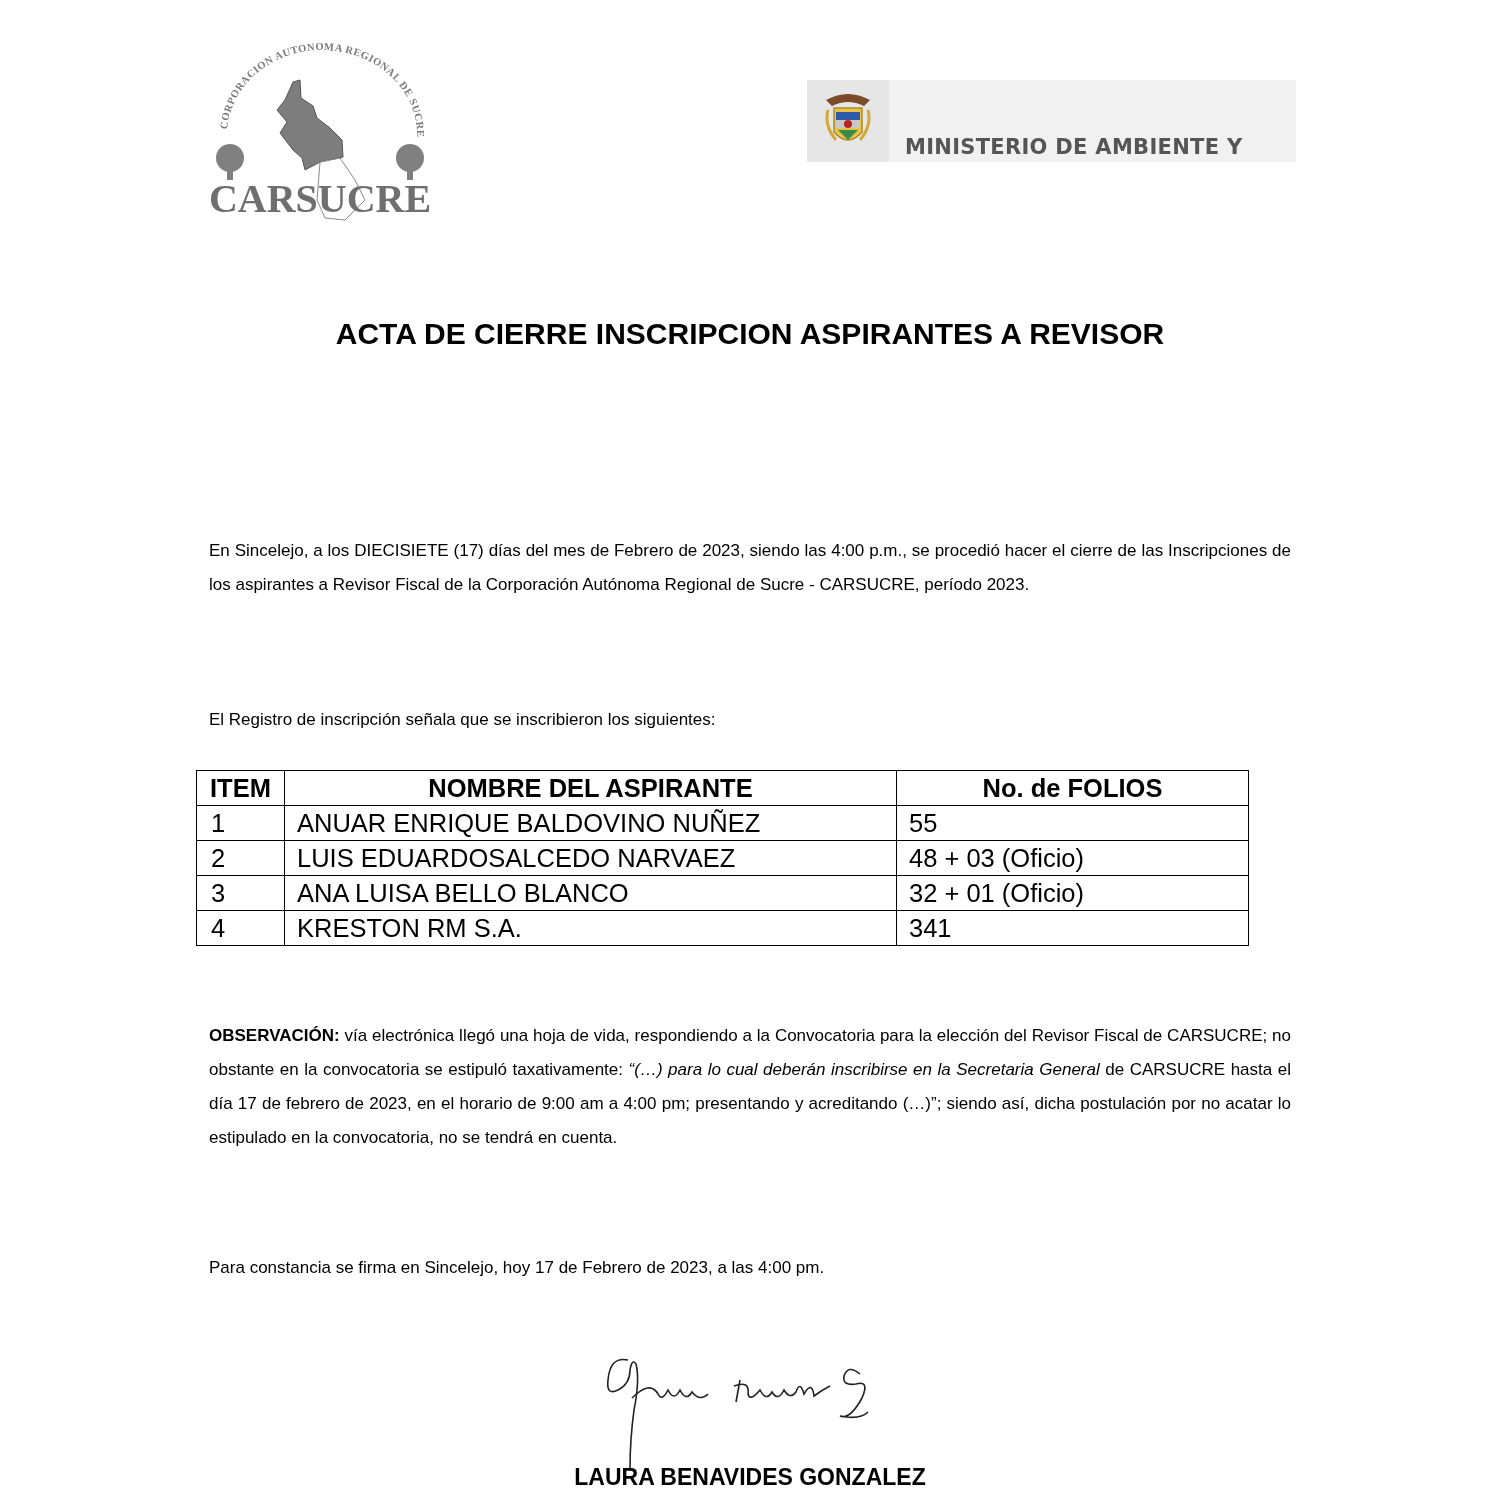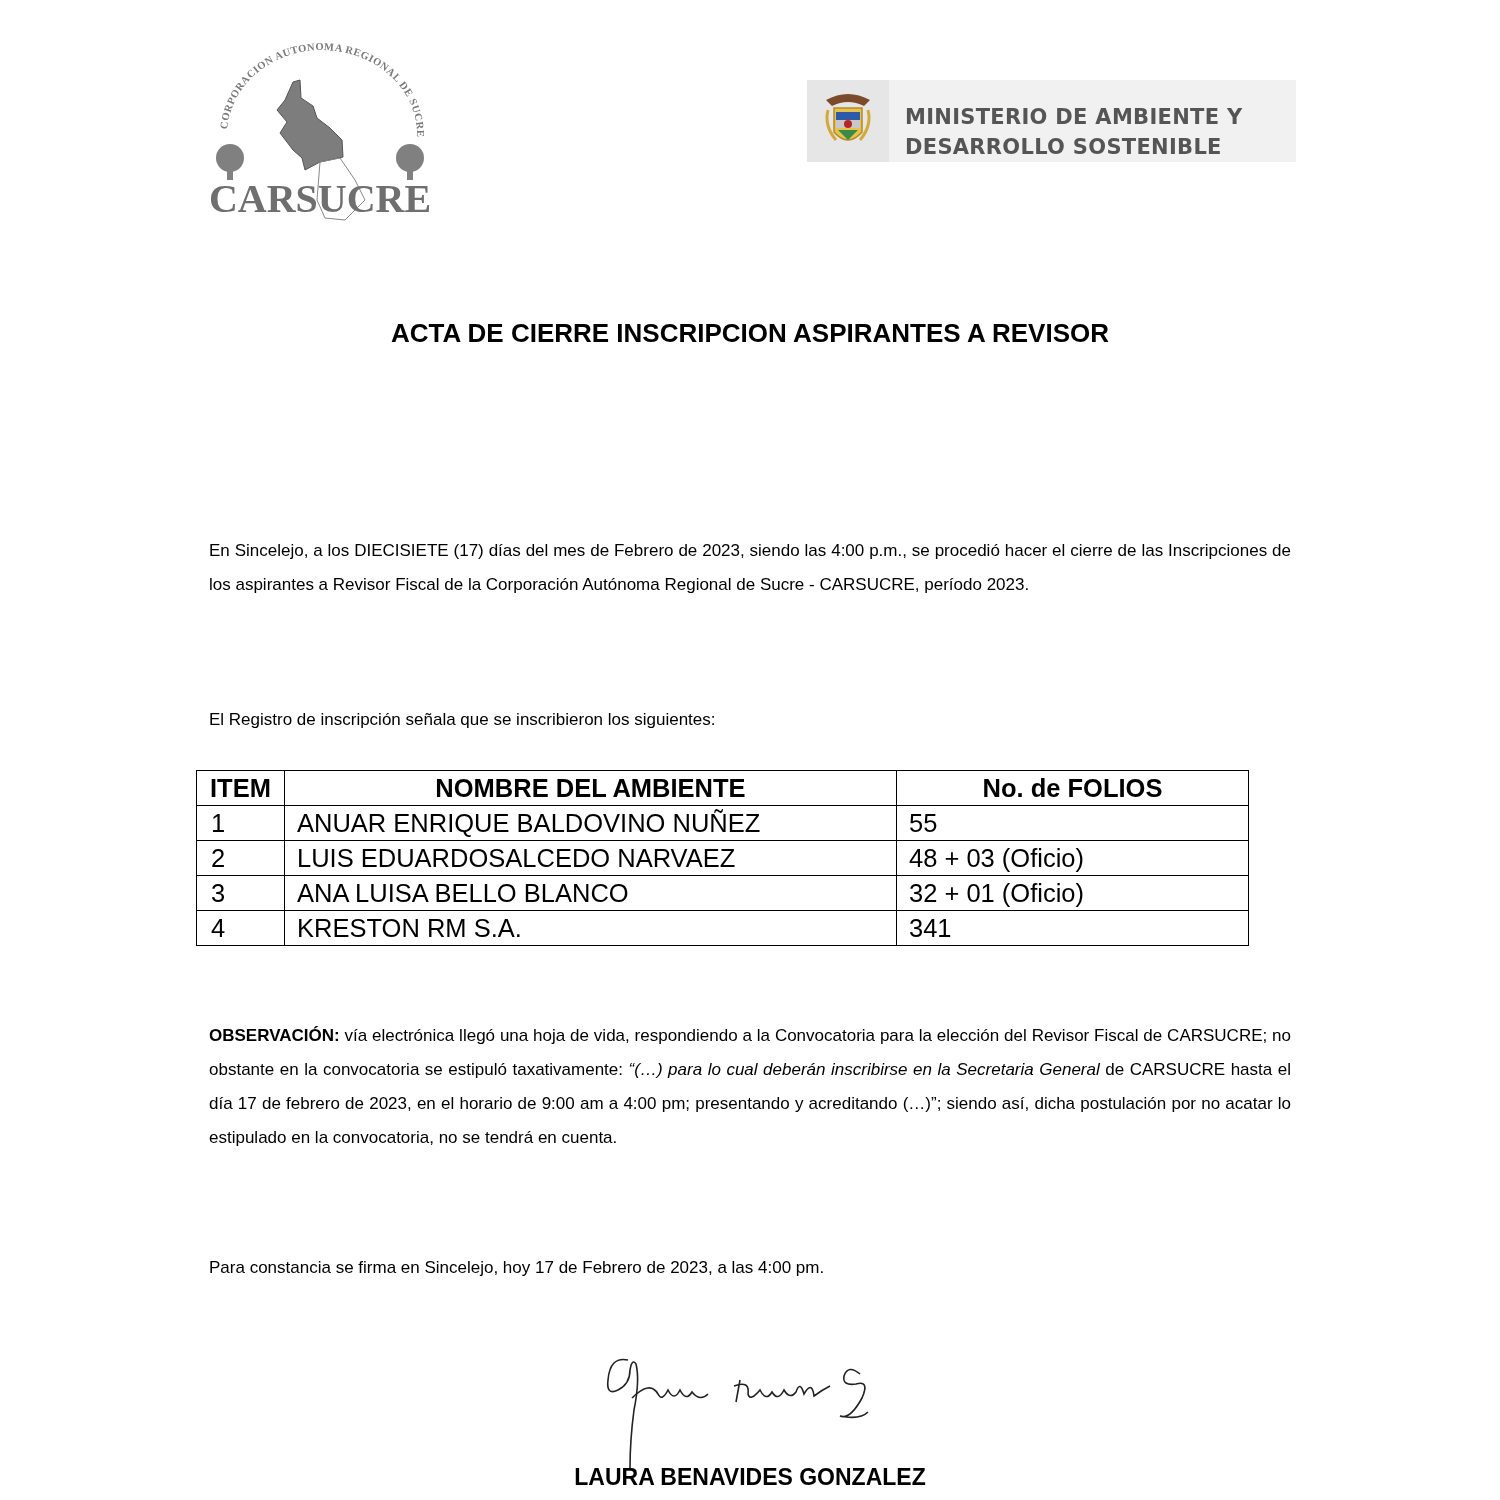--- a/index.html
+++ b/index.html
@@ -1,21 +1,21 @@
 <!DOCTYPE html>
 <html><head>
 <meta charset="utf-8">
 <style>
   html, body { margin:0; padding:0; background:#ffffff; }
   body { width:1500px; height:1500px; position:relative; overflow:hidden; font-family:"Liberation Sans", sans-serif; color:#000; }
   .logo-carsucre { position:absolute; left:205px; top:40px; width:230px; height:185px; }
   .ministry-banner { position:absolute; left:807px; top:80px; width:489px; height:82px; background:#f1f1f1; display:flex; align-items:flex-end; }
   .crest-box { width:82px; height:82px; background:#e6e6e6; display:flex; align-items:center; justify-content:center; }
   .ministry-text { margin-left:16px; font-family:"DejaVu Sans", sans-serif; font-weight:bold; font-size:21px; line-height:30px; color:#555; letter-spacing:0.3px; }
-  .title { position:absolute; left:200px; top:313px; width:1100px; text-align:center; font-weight:bold; font-size:26px; line-height:41px; }
+  .title { position:absolute; left:200px; top:313px; width:1100px; text-align:center; font-weight:bold; font-size:30px; line-height:41px; }
   .para { position:absolute; left:209px; width:1082px; font-size:17px; line-height:34px; text-align:justify; text-align-last:left; }
   .p1 { top:534px; }
   .p2 { top:703px; }
   .p3 { top:1019px; }
   .p4 { top:1251px; }
   table.aspirants { position:absolute; left:196px; top:770px; border-collapse:collapse; font-size:25.5px;padding-left:32px; }
   table.aspirants td, table.aspirants th { border:1px solid #000; height:34px; padding:0 0 0 12px; text-align:left; font-weight:normal; line-height:34px; white-space:nowrap; }
   table.aspirants th { font-weight:bold; text-align:center; padding:0; }
   .c1 { width:87px; } .c2 { width:611px; } .c3 { width:351px;margin-top:48px; }
   .signature { position:absolute; left:600px; top:1350px; width:300px; height:120px; }
@@ -56,36 +56,35 @@
       <rect x="16" y="22" width="24" height="8" fill="#2e5aa8"></rect>
       <rect x="16" y="30" width="24" height="8" fill="#c8c8c8"></rect>
       <circle cx="28" cy="34" r="4" fill="#b22"></circle>
       <path d="M18,40 L38,40 L28,50 Z" fill="#3a8a4a"></path>
       <path d="M8,20 Q4,36 16,50" stroke="#d4a93a" stroke-width="3" fill="none"></path>
       <path d="M48,20 Q52,36 40,50" stroke="#d4a93a" stroke-width="3" fill="none"></path>
     </svg>
   </div>
   <div class="ministry-text">
     <div>MINISTERIO DE AMBIENTE Y</div>
-    <div>DESARROLLO SOSTENIBLE</div>
   </div>
 </div>
 
 <div class="title">
   <div>ACTA DE CIERRE INSCRIPCION ASPIRANTES A REVISOR</div>
 </div>
 
 <div class="para p1">En Sincelejo, a los DIECISIETE (17) días del mes de Febrero de 2023, siendo las 4:00 p.m., se procedió hacer el cierre de las Inscripciones de los aspirantes a Revisor Fiscal de la Corporación Autónoma Regional de Sucre - CARSUCRE, período 2023.</div>
 <div class="para p2">El Registro de inscripción señala que se inscribieron los siguientes:</div>
 
 <table class="aspirants">
   <thead>
     <tr>
       <th class="c1">ITEM</th>
-      <th class="c2">NOMBRE DEL AMBIENTE</th>
+      <th class="c2">NOMBRE DEL ASPIRANTE</th>
       <th class="c3">No. de FOLIOS</th>
     </tr>
   </thead>
   <tbody>
     <tr>
       <td style="padding-left:14px">1</td>
       <td>ANUAR ENRIQUE BALDOVINO NUÑEZ</td>
       <td>55</td>
     </tr>
     <tr>

